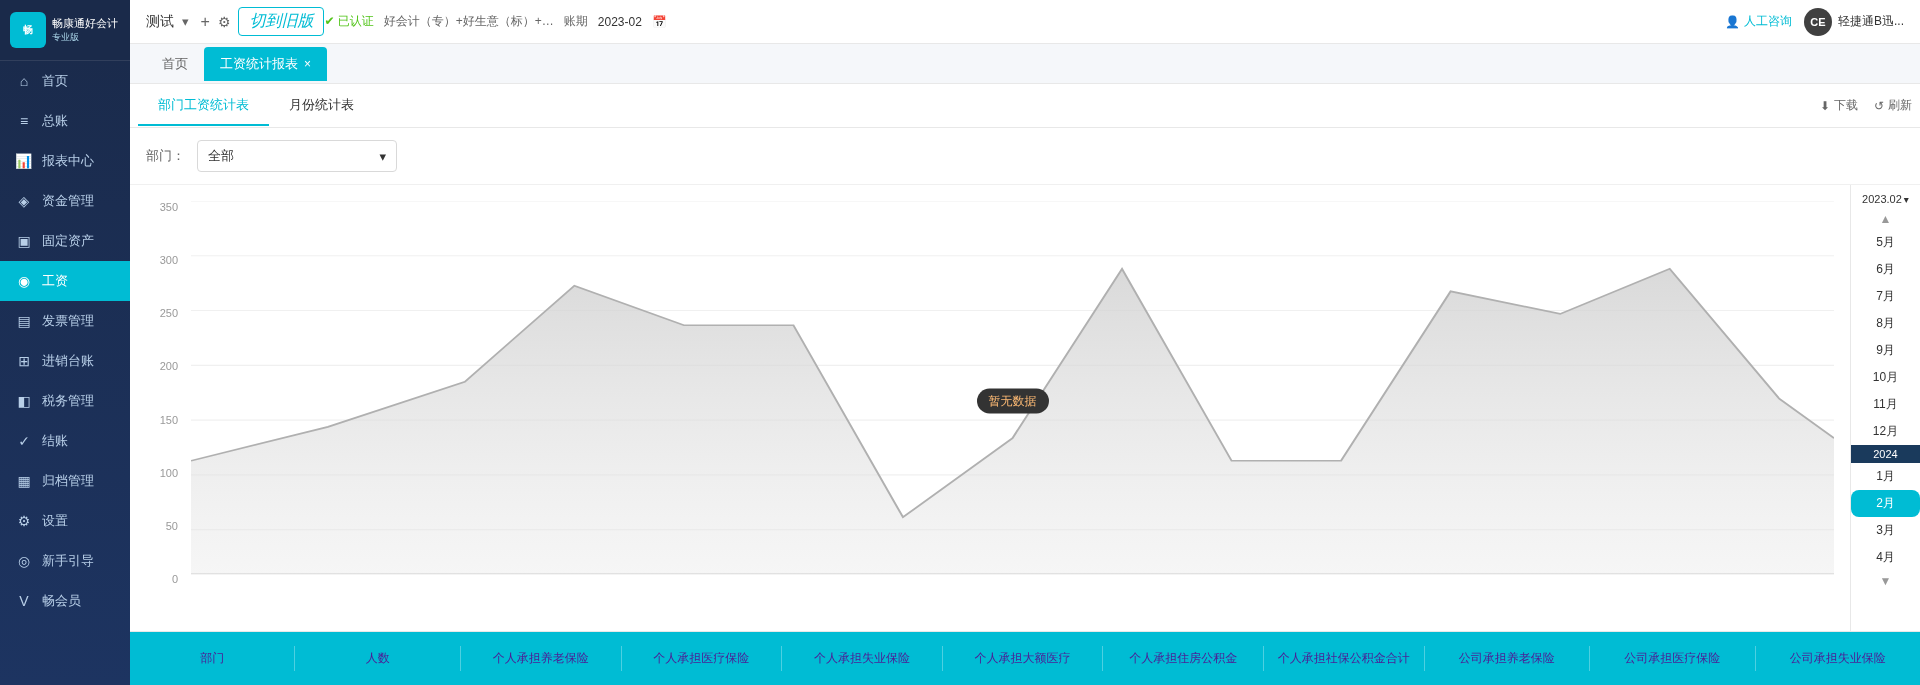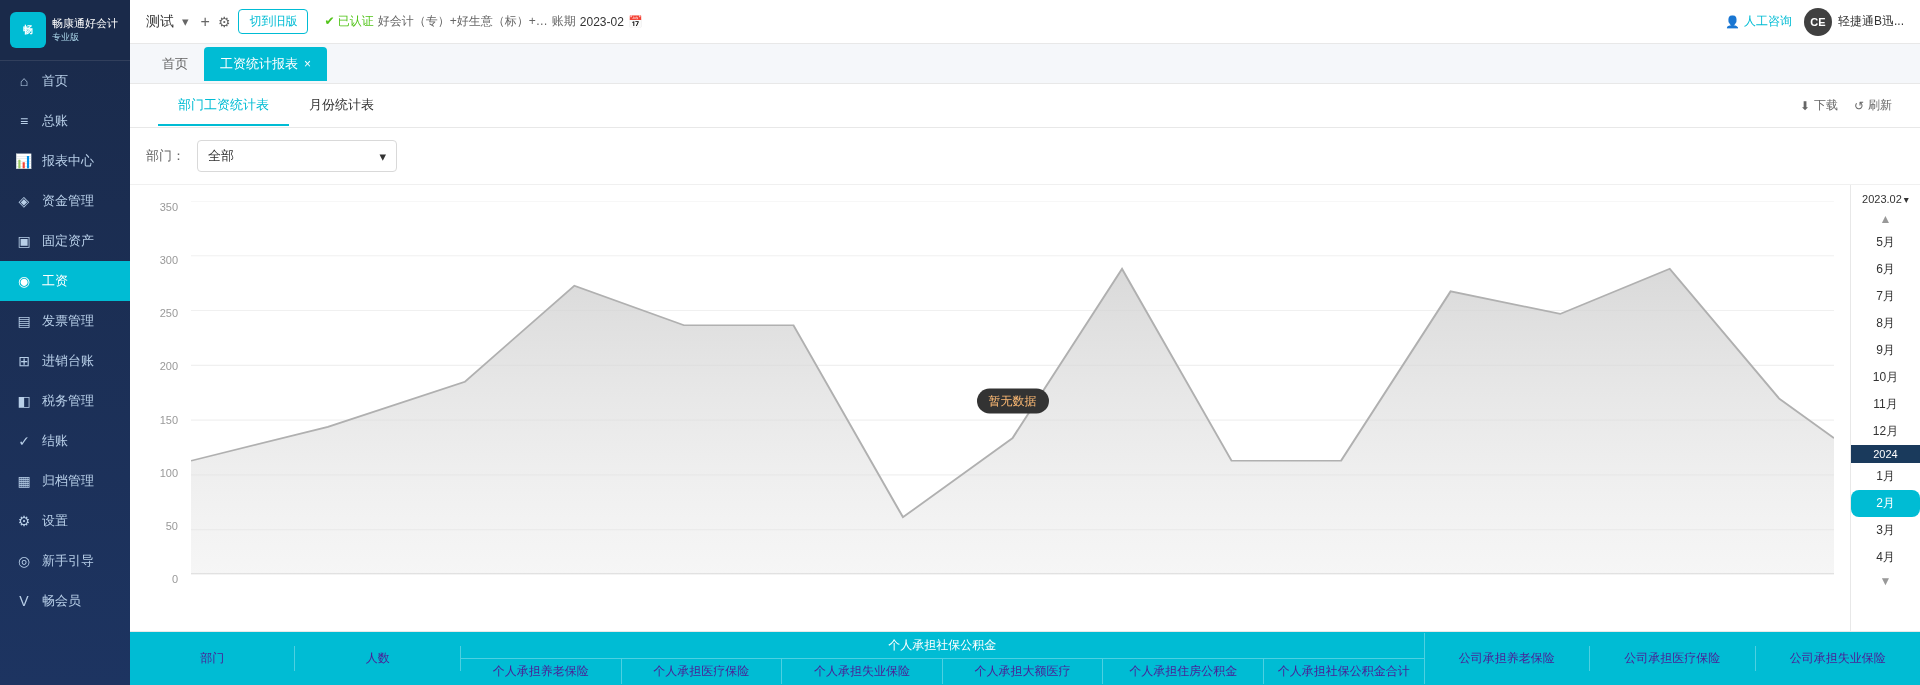--- a/index.html
+++ b/index.html
@@ -53,21 +53,21 @@
     .topbar-title { font-size: 14px; color: #333; margin-right: 8px; }
     .topbar-dropdown-btn {
       color: #666; cursor: pointer; margin-right: 12px;
       display: flex; align-items: center;
     }
     .topbar-actions { display: flex; align-items: center; gap: 8px; }
     .topbar-plus { color: #666; cursor: pointer; font-size: 16px; }
     .topbar-gear { color: #666; cursor: pointer; font-size: 14px; }
     .topbar-old-btn {
       border: 1px solid #00bcd4; color: #00bcd4; background: white;
-      padding: 3px 10px; border-radius: 4px; cursor: pointer; font-size: 12px;
+      padding: 3px 10px; border-radius: 4px; cursor: pointer; font-size: 16px; font-style: italic;
     }
     .topbar-divider { flex: 1; }
     .topbar-right { display: flex; align-items: center; gap: 12px; }
     .topbar-help { display: flex; align-items: center; gap: 4px; color: #00bcd4; font-size: 12px; cursor: pointer; }
     .topbar-user { display: flex; align-items: center; gap: 6px; cursor: pointer; }
     .user-avatar { width: 28px; height: 28px; background: #404040; border-radius: 50%; display: flex; align-items: center; justify-content: center; color: white; font-size: 11px; font-weight: bold; }
     .user-name { font-size: 12px; color: #333; }
 
     
     .tabbar {
@@ -80,21 +80,21 @@
       border-radius: 4px 4px 0 0; cursor: pointer; font-size: 13px;
       display: flex; align-items: center; gap: 6px;
     }
     .tab-close { cursor: pointer; font-size: 12px; }
 
     
     .content { flex: 1; background: white; overflow: hidden; display: flex; flex-direction: column; }
 
     
     .subtabs {
-      height: 44px; display: flex; align-items: center; padding: 0 28px;
+      height: 44px; display: flex; align-items: center; padding: 0 8px;
       border-bottom: 1px solid #e8e8e8; flex-shrink: 0;
       justify-content: space-between;
     }
     .subtabs-left { display: flex; align-items: center; gap: 0; }
     .subtab {
       padding: 10px 20px; font-size: 13px; color: #333; cursor: pointer;
       border-bottom: 2px solid transparent;
     }
     .subtab.active { color: #00bcd4; border-bottom: 2px solid #00bcd4; }
     .subtabs-right { display: flex; align-items: center; gap: 16px; }
@@ -263,21 +263,21 @@
 <div class="main">
 
   <div class="topbar">
     <span class="topbar-title">测试</span>
     <span class="topbar-dropdown-btn">▾</span>
     <div class="topbar-actions">
       <span class="topbar-plus">+</span>
       <span class="topbar-gear">⚙</span>
       <button class="topbar-old-btn">切到旧版</button>
     </div>
-    <div style="display:flex; align-items:center; gap:4px; margin-left:16px;">
+    <div style="display:flex; align-items:center; gap:10px; ">
       <span style="color:#52c41a; font-size:12px;">✔ <span>已认证</span></span>
       <span style="color:#666; font-size:12px;">好会计（专）+好生意（标）+…</span>
       <span style="color:#666; font-size:12px;">账期</span>
       <span style="color:#333; font-size:12px; font-weight:500;">2023-02</span>
       <span style="color:#666; font-size:12px;">📅</span>
     </div>
     <div class="topbar-divider"></div>
     <div class="topbar-right">
       <div class="topbar-help">
         <span>👤</span>
@@ -393,21 +393,20 @@
         <div class="date-item">3月</div>
         <div class="date-item">4月</div>
         <div class="date-nav-btn">▼</div>
       </div>
     </div>
 
     <div class="table-header">
       <div class="th-cell">部门</div>
       <div class="th-cell">人数</div>
       <div style="flex:6; display:flex; flex-direction:column; border-right: 1px solid rgba(255,255,255,0.3);">
-        <div style="text-align:center; color:white; font-size:12px; padding:4px 0; border-bottom:1px solid rgba(255,255,255,0.3);">个人承担社保公积金</div>
         <div style="display:flex; flex:1;">
           <div class="th-cell" style="flex:1;">个人承担养老保险</div>
           <div class="th-cell" style="flex:1;">个人承担医疗保险</div>
           <div class="th-cell" style="flex:1;">个人承担失业保险</div>
           <div class="th-cell" style="flex:1;">个人承担大额医疗</div>
           <div class="th-cell" style="flex:1;">个人承担住房公积金</div>
           <div class="th-cell" style="flex:1; border-right:none;">个人承担社保公积金合计</div>
         </div>
       </div>
       <div class="th-cell">公司承担养老保险</div>

